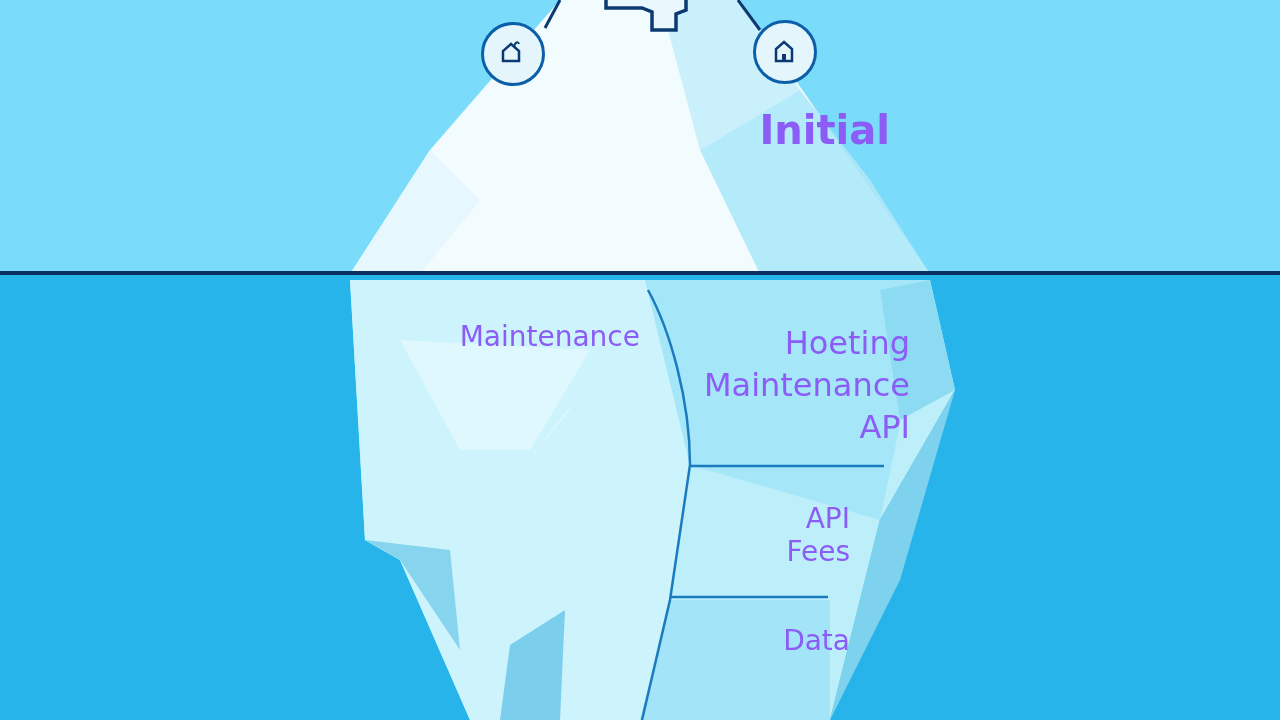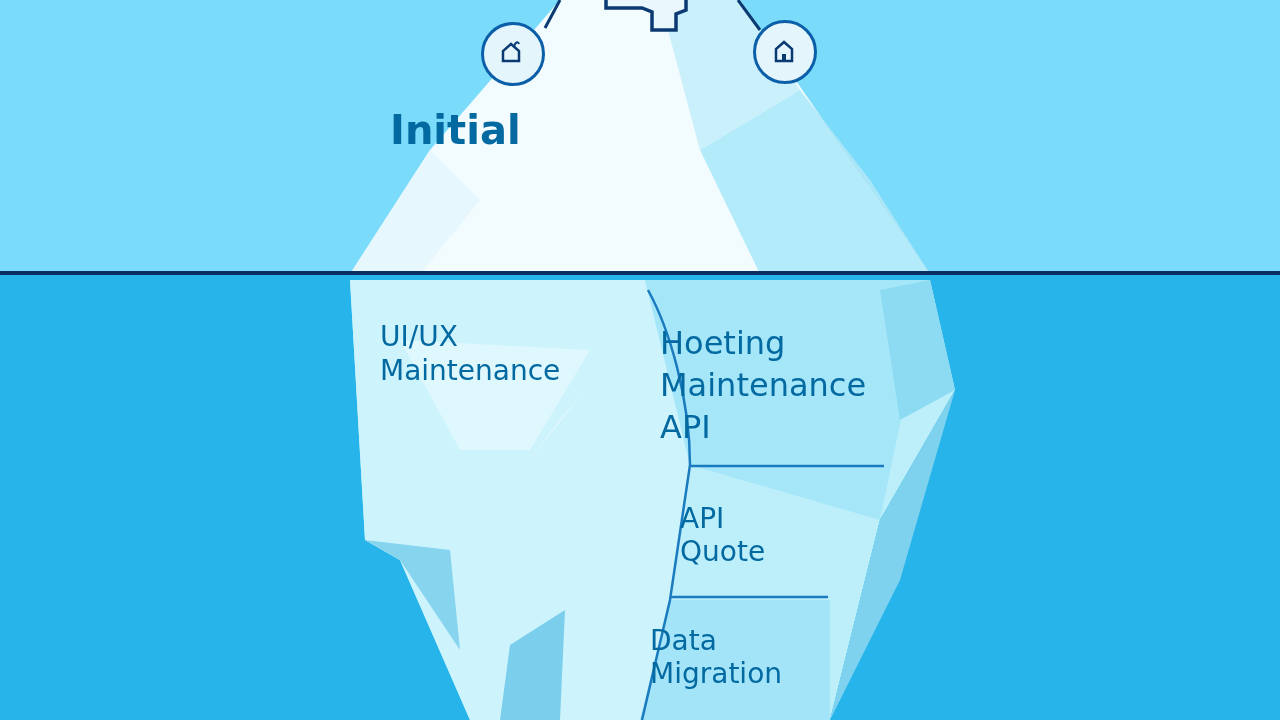--- a/index.html
+++ b/index.html
@@ -1,21 +1,21 @@
 <!DOCTYPE html>
 <html><head>
 <meta charset="utf-8">
 <style>
   html, body { margin:0; padding:0; }
   body { width:1280px; height:720px; overflow:hidden; position:relative; font-family:"DejaVu Sans", sans-serif; }
   .sky { position:absolute; left:0; top:0; width:1280px; height:274px; }
   .sea { position:absolute; left:0; top:274px; width:1280px; height:446px; }
   .berg { position:absolute; left:0; top:0; width:1280px; height:720px; }
   .waterline { position:absolute; left:0; top:271px; width:1280px; height:4px; }
-  .label { position:absolute; text-align:left; color:#0369a1; line-height:1.15; }
+  .label { position:absolute; text-align:right; color:#8b5cf6; line-height:1.15; }
   .title { left:390px; top:106px; width:500px; font-size:40px; font-weight:bold; line-height:49px; }
   .l-uiux { left:380px; top:320px; width:260px; font-size:28px; line-height:34px; }
   .l-host { left:660px; top:322px; width:250px; font-size:32px; line-height:42px; }
   .l-api { left:680px; top:502px; width:170px; font-size:28px; line-height:33px; }
   .l-data { left:650px; top:624px; width:200px; font-size:28px; line-height:33px; }
   .icon-circle { position:absolute; width:64px; height:64px; border-radius:50%; border:3px solid #0b5ea8; background:#e4f6fc; box-sizing:border-box; }
 </style>
 </head>
 <body>
 
@@ -65,31 +65,29 @@
       <path d="M20,38 L20,26 L28,19 L36,26 L36,38 Z" stroke="#0b3a73" stroke-width="2.5" fill="none"></path>
       <rect x="26" y="31" width="4" height="6" fill="#0b3a73"></rect>
     </svg>
 </div>
 
 <div class="label title">
   <div>Initial</div>
 </div>
 
 <div class="label l-uiux">
-  <div>UI/UX</div>
   <div>Maintenance</div>
 </div>
 
 <div class="label l-host">
   <div>Hoeting</div>
   <div>Maintenance</div>
   <div>API</div>
 </div>
 
 <div class="label l-api">
   <div>API</div>
-  <div>Quote</div>
+  <div>Fees</div>
 </div>
 
 <div class="label l-data">
   <div>Data</div>
-  <div>Migration</div>
 </div>
 
 </body></html>

